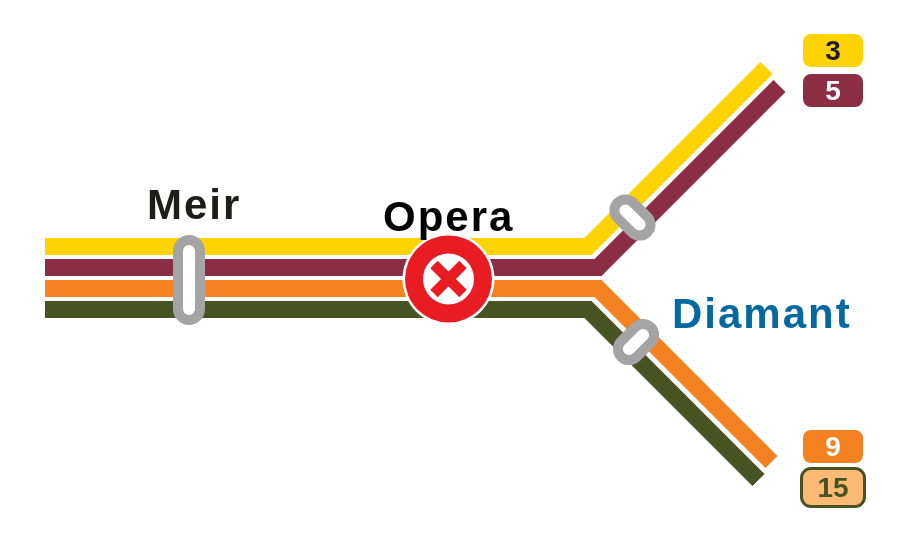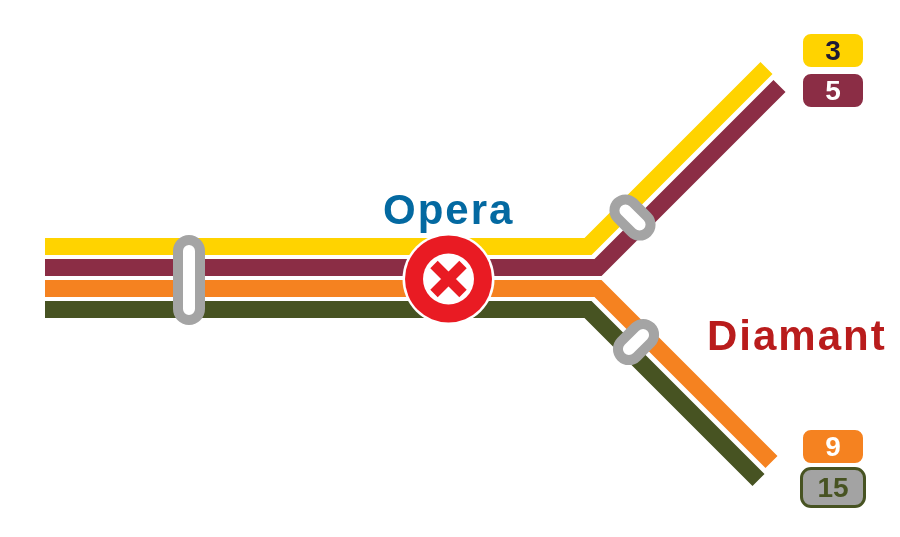--- a/index.html
+++ b/index.html
@@ -63,22 +63,23 @@
     <rect x="625" y="321" width="22" height="42" rx="11" fill="#FFFFFF" stroke-width="10" transform="rotate(45 636 342)" stroke="#A4A4A4"></rect>
 
     <g>
       <circle cx="448.5" cy="279" r="46" fill="#FFFFFF"></circle>
       <circle cx="448.5" cy="279" r="43.5" fill="#E91B23"></circle>
       <circle cx="448.5" cy="279" r="25.5" fill="#FFFFFF"></circle>
       <path d="M434 264.5 L463 293.5 M463 264.5 L434 293.5" fill="none" stroke-width="10.5" stroke="#E91B23"></path>
     </g>
   </svg>
 
-  <div class="station-label" style="left: 383px; top: 189px; color: #0369a1;">Opera</div>
-  <div class="station-label" style="left: 672px; top: 315px; color: #b91c1c; margin-left: 35px;">Diamant</div>
+  <div class="station-label" style="left: 147px; top: 184px; color: rgb(29, 29, 27);">Meir</div>
+  <div class="station-label" style="left: 383px; top: 196px; color: #000000;">Opera</div>
+  <div class="station-label" style="left: 672px; top: 293px; color: #0369a1;">Diamant</div>
 
   <div class="badge" style="left: 800px; top: 31px; background-color: rgb(255, 211, 0); color: rgb(29, 25, 54);">3</div>
   <div class="badge" style="left: 800px; top: 71px; background-color: rgb(139, 45, 69); color: rgb(255, 255, 255);">5</div>
 
   <div class="badge" style="left: 800px; top: 427px; background-color: rgb(245, 130, 32); color: rgb(255, 255, 255);">9</div>
-  <div class="badge outlined" style="left: 800px; top: 467px; background-color: #a3a3a3; color: rgb(71, 83, 34); border-color: rgb(71, 83, 34);">15</div>
+  <div class="badge outlined" style="left: 800px; top: 467px; background-color: #fdba74; color: rgb(71, 83, 34); border-color: rgb(71, 83, 34);">15</div>
 
 </div>
 
 </body></html>

